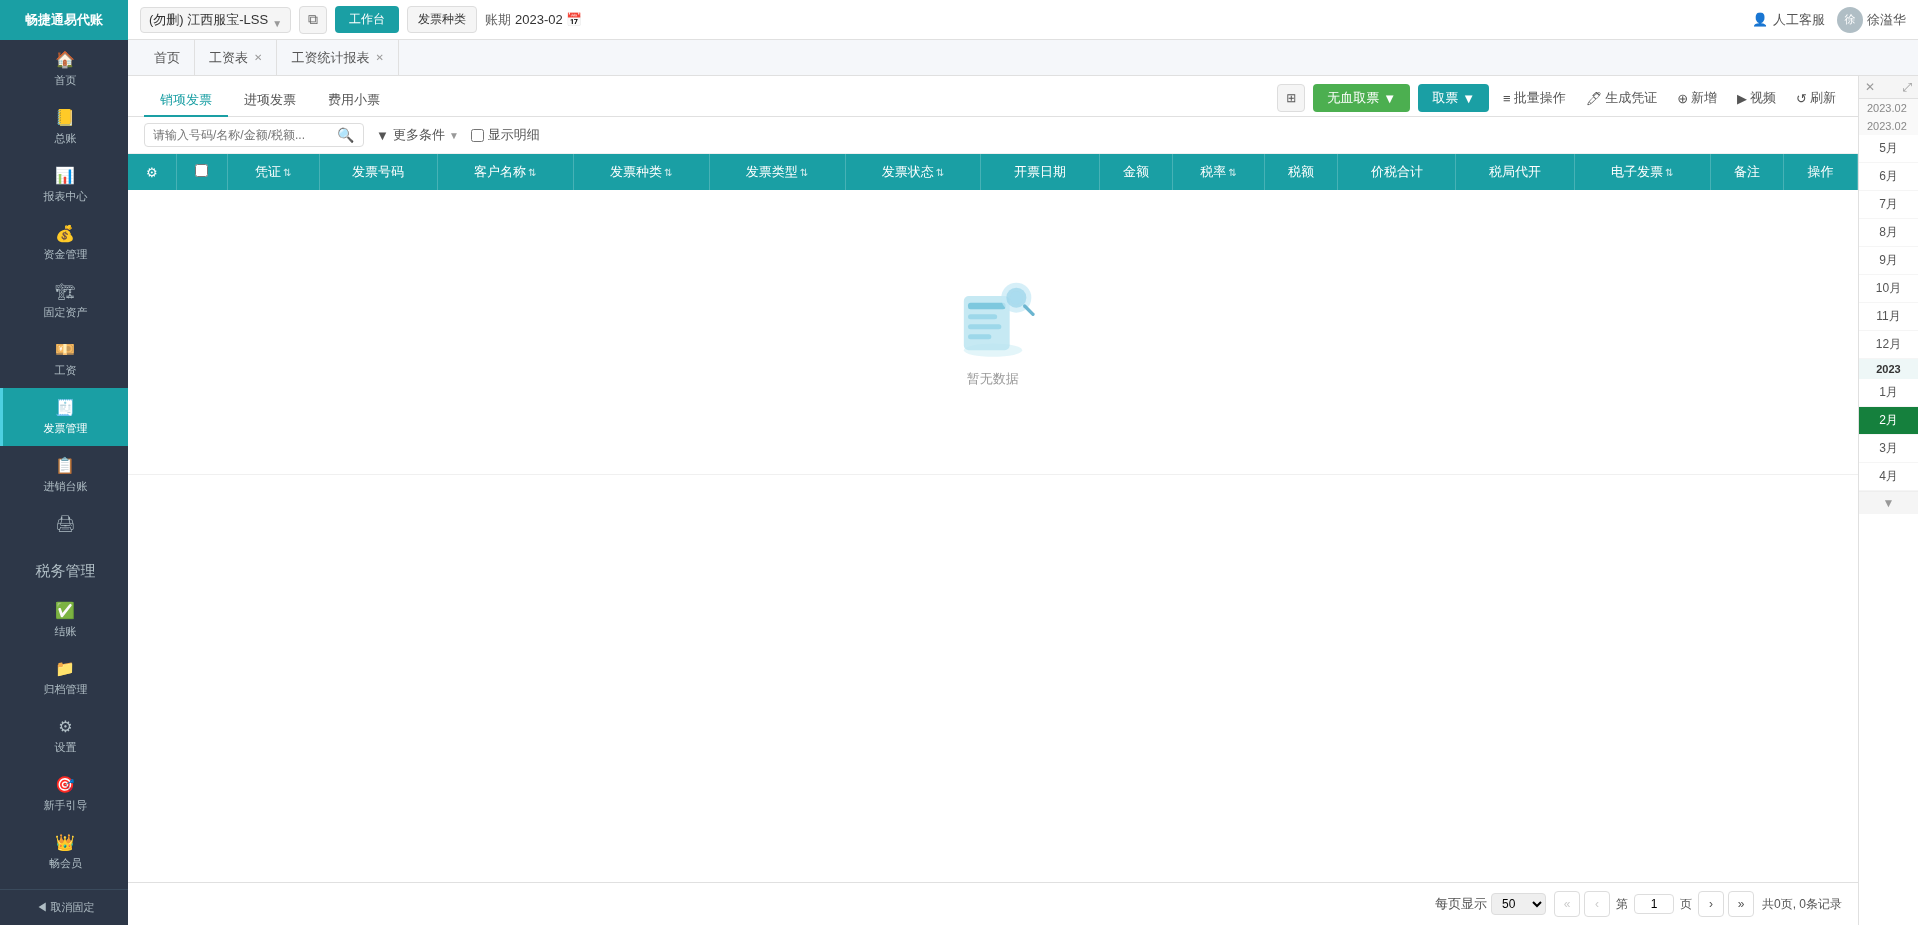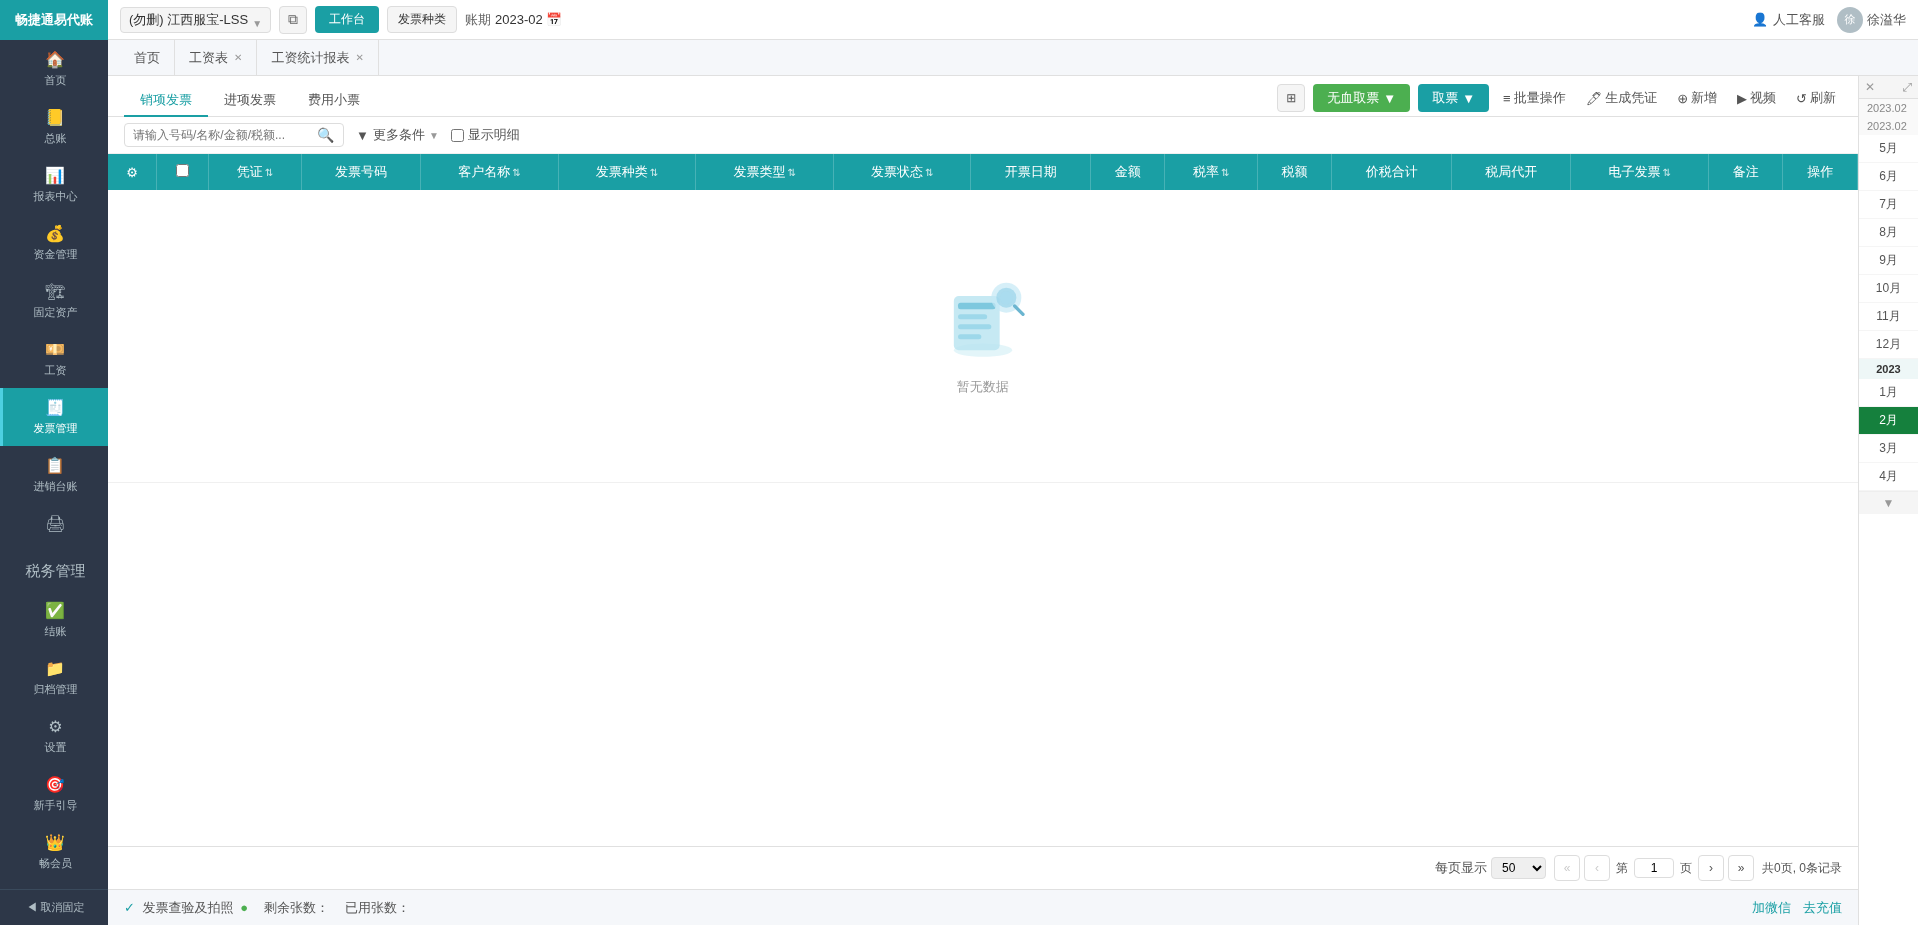--- a/index.html
+++ b/index.html
@@ -1,20 +1,20 @@
 <!DOCTYPE html>
 <html><head>
   <meta charset="utf-8">
   <style>
     * { box-sizing: border-box; margin: 0; padding: 0; font-family: 'Microsoft YaHei', Arial, sans-serif; font-size: 13px; }
     body { display: flex; height: 925px; overflow: hidden; background: #f0f2f5; }
 
     
     .sidebar {
-      width: 108px;
+      width: 128px;
       background: #2d3748;
       display: flex;
       flex-direction: column;
       flex-shrink: 0;
       height: 100%;
     }
     .sidebar-logo {
       background: #1a9fa4;
       height: 40px;
       display: flex;
@@ -273,21 +273,21 @@
     tbody tr { height: 36px; border-bottom: 1px solid #f0f0f0; }
     tbody td { padding: 6px 8px; text-align: center; color: #555; }
 
     
     .empty-state {
       display: flex;
       flex-direction: column;
       align-items: center;
       justify-content: center;
       padding: 80px 0;
-      gap: 12px;
+      gap: 4px;
     }
     .empty-icon {
       width: 100px;
       height: 90px;
     }
     .empty-text { color: #999; font-size: 13px; }
 
     
     .pagination-bar {
       display: flex;
@@ -624,39 +624,20 @@
           <button class="page-btn disabled">‹</button>
           <span style="font-size:12px;color:#555;margin:0 2px;">第</span>
           <input class="page-input" type="text" value="1" style="">
           <span style="font-size:12px;color:#555;margin:0 2px;">页</span>
           <button class="page-btn">›</button>
           <button class="page-btn">»</button>
         </div>
         <span class="page-info">共0页, 0条记录</span>
       </div>
 
-      <div class="bottom-bar">
-        <span>
-          <span class="check-icon">✓</span>
-          <span>发票查验及拍照</span>
-          <span style="color:#4caf50;margin-left:3px;">●</span>
-        </span>
-        <span>
-          <span>剩余张数：</span>
-          <span></span>
-        </span>
-        <span>
-          <span>已用张数：</span>
-          <span></span>
-        </span>
-        <div class="bottom-links">
-          <a>加微信</a>
-          <a>去充值</a>
-        </div>
-      </div>
     </div>
 
     <div class="date-panel">
       <div class="date-panel-header">
         <span class="close-btn">✕</span>
         <span class="expand-btn">⤢</span>
       </div>
       <div id="date-panel-content">
           <div class="date-year-label">2023.02</div>
           <div class="date-year-label">2023.02</div>

